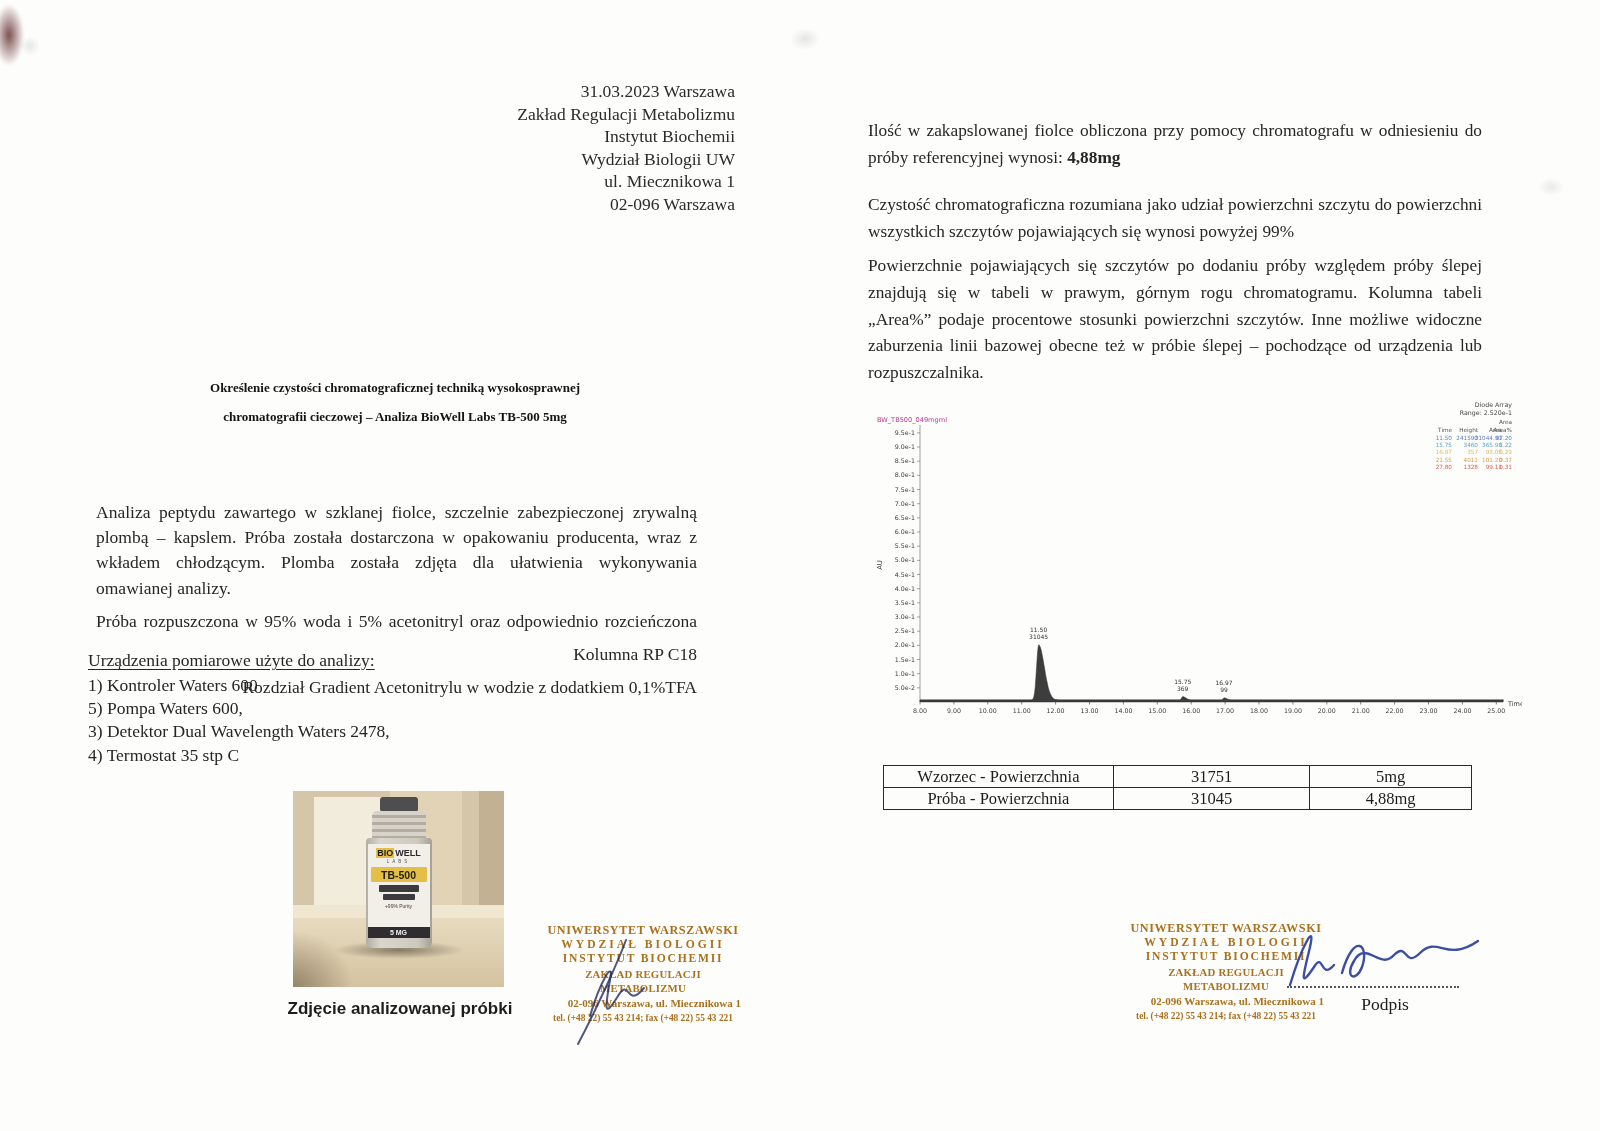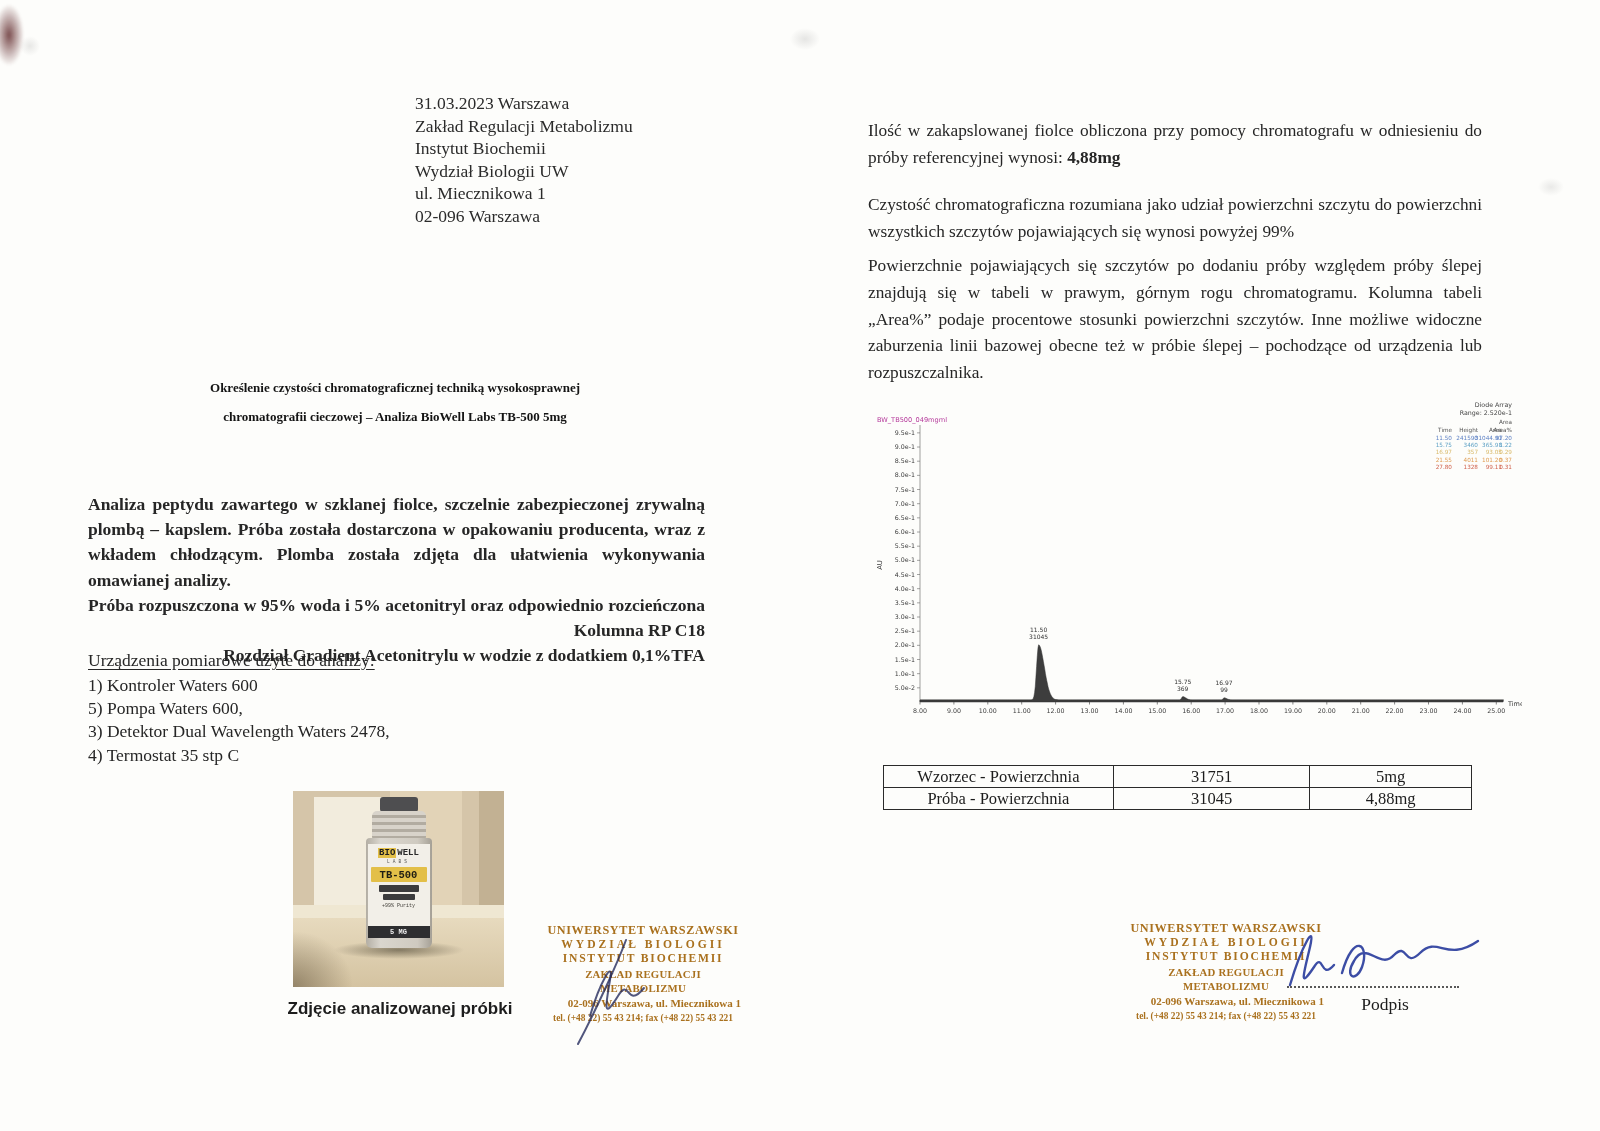--- a/index.html
+++ b/index.html
@@ -5,26 +5,26 @@
   html,body{margin:0;padding:0;background:#e9e9e9;}
   #doc{position:relative;width:1600px;height:1131px;background:#fdfdfb;overflow:hidden;
        font-family:"Liberation Serif",serif;color:#262626;}
   
   .smudge{position:absolute;pointer-events:none;}
   .s1{left:-6px;top:4px;width:30px;height:62px;background:radial-gradient(closest-side,rgba(80,20,22,.75),rgba(80,20,22,0));filter:blur(1px);}
   .s2{left:790px;top:28px;width:30px;height:22px;background:radial-gradient(closest-side,rgba(120,120,120,.18),rgba(120,120,120,0));}
   .s3{left:1538px;top:178px;width:26px;height:18px;background:radial-gradient(closest-side,rgba(120,120,120,.15),rgba(120,120,120,0));}
   .s4{left:20px;top:36px;width:20px;height:20px;background:radial-gradient(closest-side,rgba(100,100,100,.14),rgba(100,100,100,0));}
   
-  .letterhead{position:absolute;left:415px;top:92px;width:320px;text-align:left;
+  .letterhead{position:absolute;left:415px;top:80px;width:320px;text-align:right;
               font-size:17.5px;line-height:22.5px;color:#2b2b2b;}
   .title{position:absolute;left:70px;top:374px;width:650px;margin:0;text-align:center;
          font-size:13px;line-height:28.5px;font-weight:700;color:#141414;}
   .bodytext{position:absolute;left:88px;top:492px;width:617px;font-size:17.5px;line-height:25.2px;}
-  .bodytext p{margin:0;text-align:justify;font-weight:bold;}
+  .bodytext p{margin:8px;text-align:justify;}
   .bodytext p.stretch{text-align:justify;text-align-last:justify;}
   .bodytext p.plain{text-align:right;}
   .equip{position:absolute;left:88px;top:650px;width:520px;font-size:17.5px;}
   .equip-h{text-decoration:underline;text-underline-offset:3px;margin-bottom:3px;}
   .equip-list div{line-height:23.2px;}
   
   .photo{position:absolute;left:293px;top:791px;width:211px;height:196px;margin:0;overflow:hidden;}
   .scene{position:absolute;inset:0;filter:blur(.7px) saturate(.92);}
   .scene>div{position:absolute;}
   .wall{inset:0;background:#d6c5a6;}
@@ -36,21 +36,21 @@
   .corner-shadow{left:0;bottom:0;width:28%;height:28%;background:radial-gradient(at left bottom,rgba(85,70,45,.5),transparent 72%);}
   .vial-shadow{left:50%;bottom:28px;width:132px;height:18px;margin-left:-66px;
                background:radial-gradient(ellipse at center,rgba(45,38,22,.5),rgba(45,38,22,0) 70%);}
   .vial{position:absolute;left:50%;bottom:38px;width:66px;height:152px;margin-left:-33px;}
   .cap{width:38px;height:15px;margin:0 auto;background:#4e4e50;border-radius:3px;}
   .neck{width:54px;height:28px;margin:-1px auto 0;border-radius:5px 5px 2px 2px;
         background:repeating-linear-gradient(180deg,#d8d3c9 0 4px,#b2aca0 4px 7px);}
   .vbody{position:relative;width:66px;height:110px;margin-top:-1px;border-radius:4px 4px 6px 6px;
          background:linear-gradient(90deg,#b3aea3,#dad6cd 22%,#cfcabf 78%,#a5a095);}
   .vlabel{position:absolute;left:2px;right:2px;top:6px;bottom:10px;background:#f2efe7;
-          font-family:Liberation Mono, monospace;}
+          font-family:Liberation Sans, sans-serif;}
   .brand{margin-top:4px;text-align:center;font-weight:700;font-size:9px;}
   .brand .bio{background:#e6bf3e;color:#1d1d1d;padding:0 1px;}
   .brand .well{color:#2a2a2a;margin-left:1px;}
   .labs{font-size:4.5px;letter-spacing:3px;text-align:center;color:#555;margin-top:1px;}
   .prod{margin:3px 3px 0;background:#e6bf3e;color:#201d12;font-weight:700;font-size:10.5px;
         text-align:center;padding:1.5px 0;border-radius:1px;}
   .chip{margin:3px auto 0;background:#3b3b3d;height:7px;width:40px;border-radius:1px;}
   .chip2{height:6px;width:32px;margin-top:2px;}
   .purity{font-size:5px;text-align:center;color:#44413a;margin-top:3px;line-height:6px;}
   .dose{position:absolute;bottom:0;left:0;right:0;background:#2e2e30;color:#eee;

